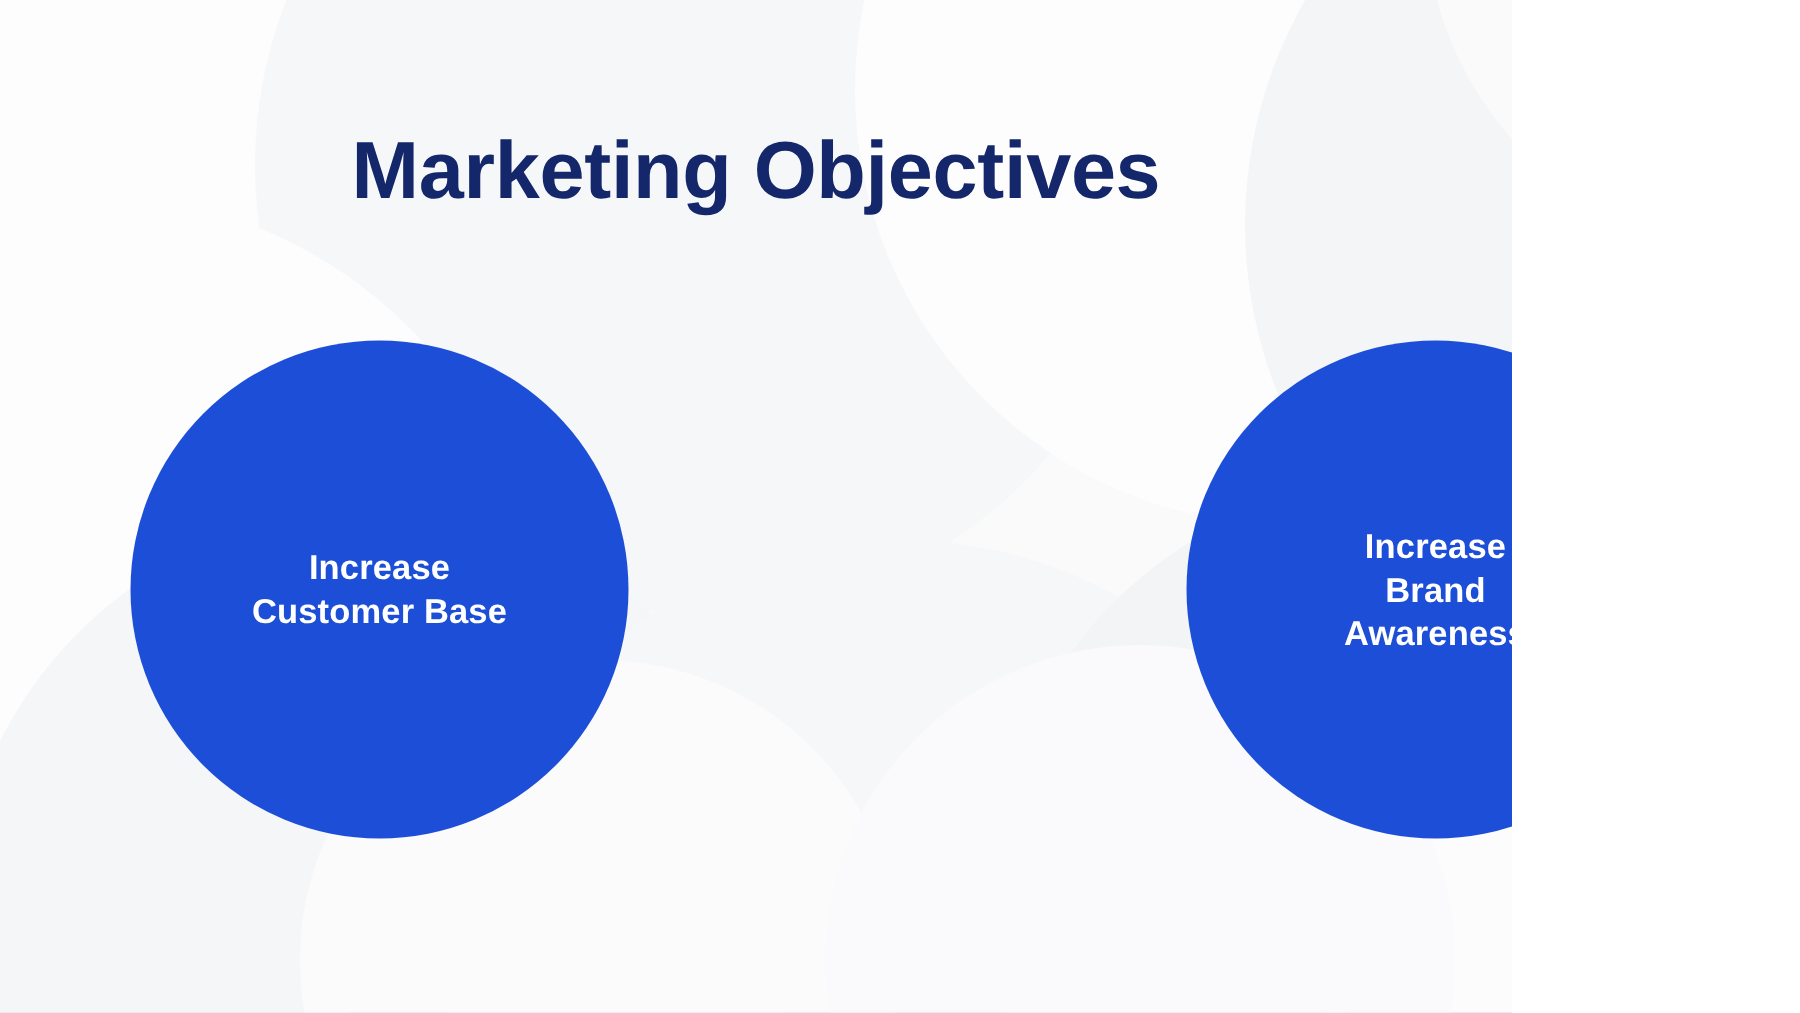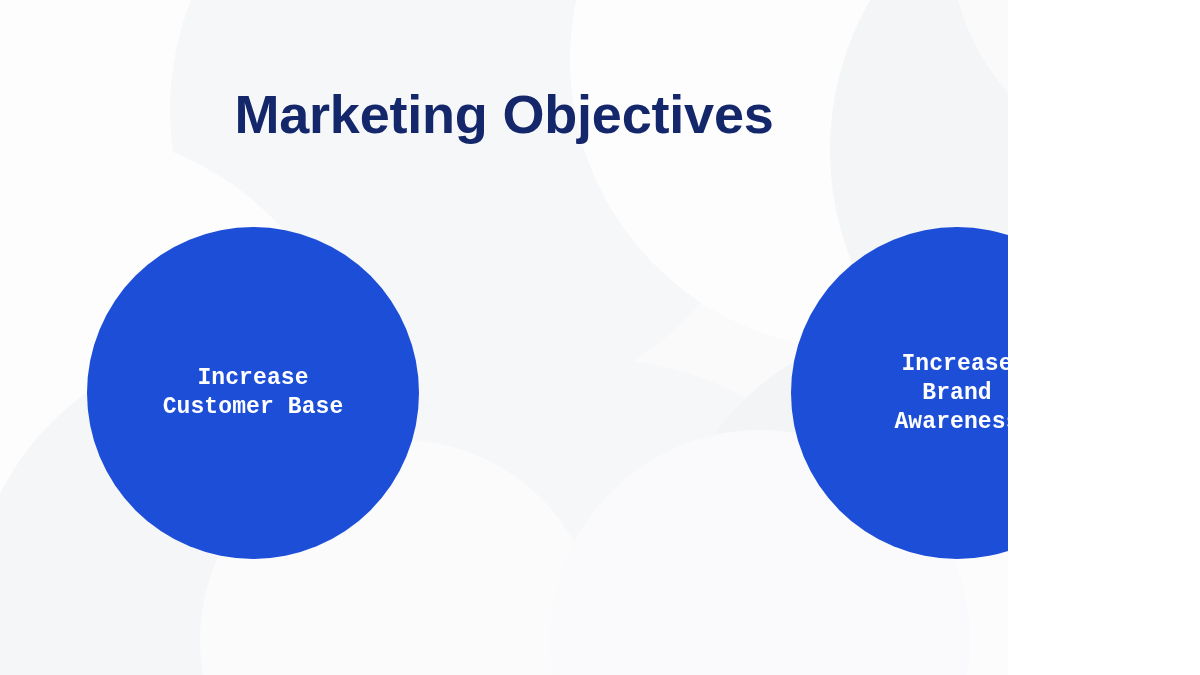--- a/index.html
+++ b/index.html
@@ -64,21 +64,20 @@
   }
 
   
   #circle-row {
     position: absolute;
     left: 0;
     top: 0;
     width: 1200px;
     height: 675px;
     z-index: 2;
-    font-family: Liberation Mono, monospace;
   }
   .objective-circle {
     position: absolute;
     width: 332px;
     height: 332px;
     border-radius: 50%;
     top: 227px;
     display: flex;
     align-items: center;
     justify-content: center;

